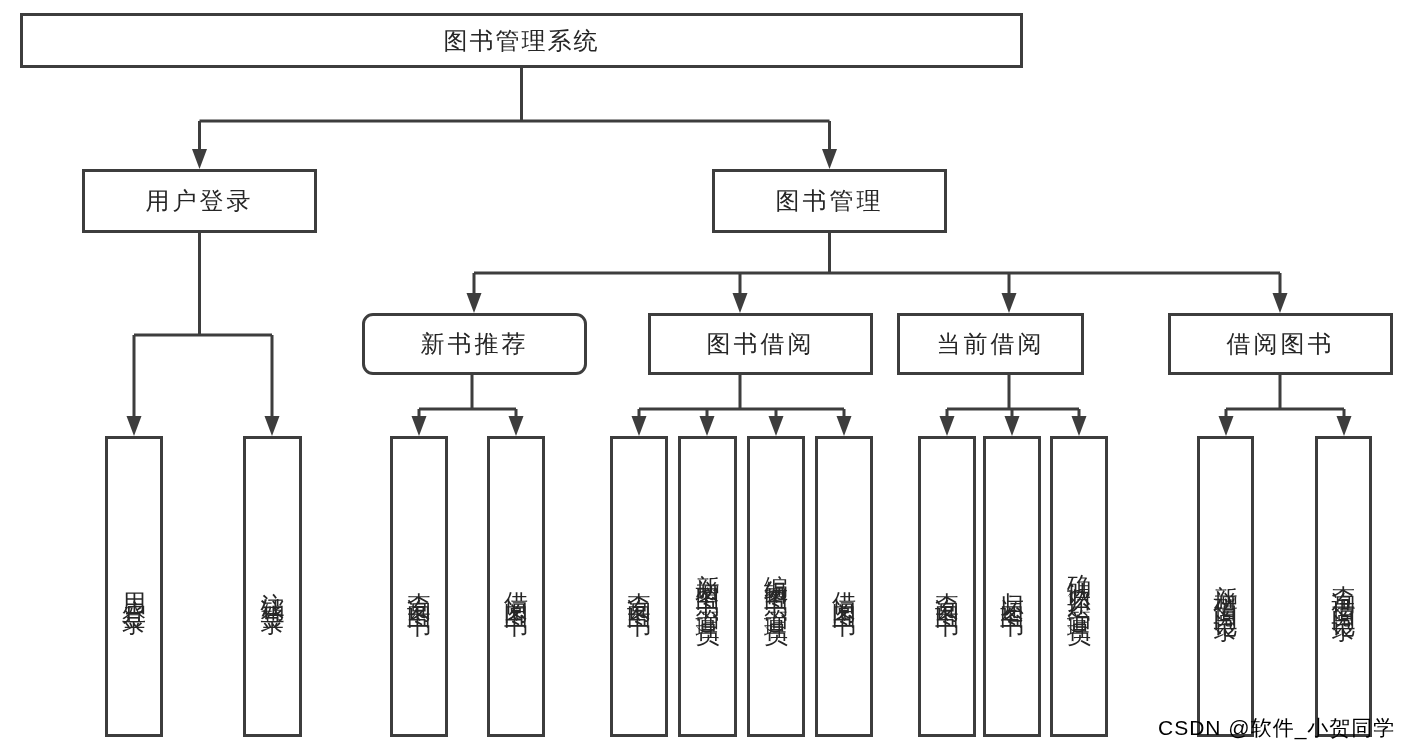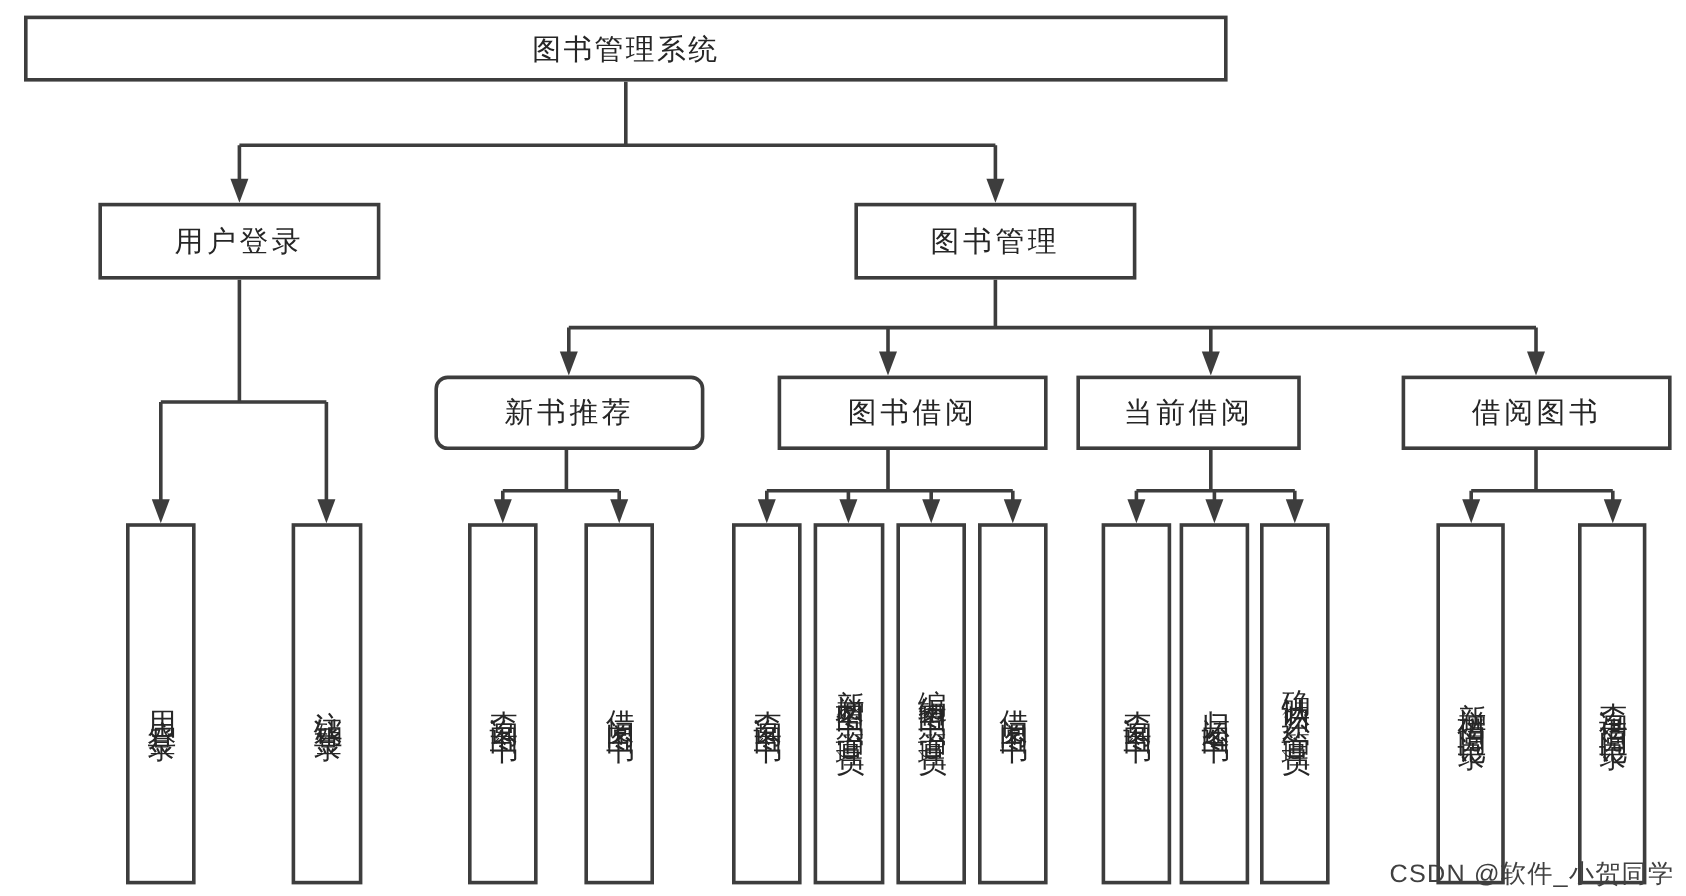--- a/index.html
+++ b/index.html
@@ -32,21 +32,21 @@
     text-orientation:mixed;
     font-size:24px;
     letter-spacing:7px;
     line-height:1;
     white-space:nowrap;
   }
   .watermark {
     position:absolute;
     left:1158px; top:714px;
     font-size:21px;
-    color:#404040;
+    color:#000000;
     letter-spacing:1px;
     white-space:nowrap;
     z-index:5;
   }
 </style>
 </head>
 <body>
 
 <div class="canvas">
 

